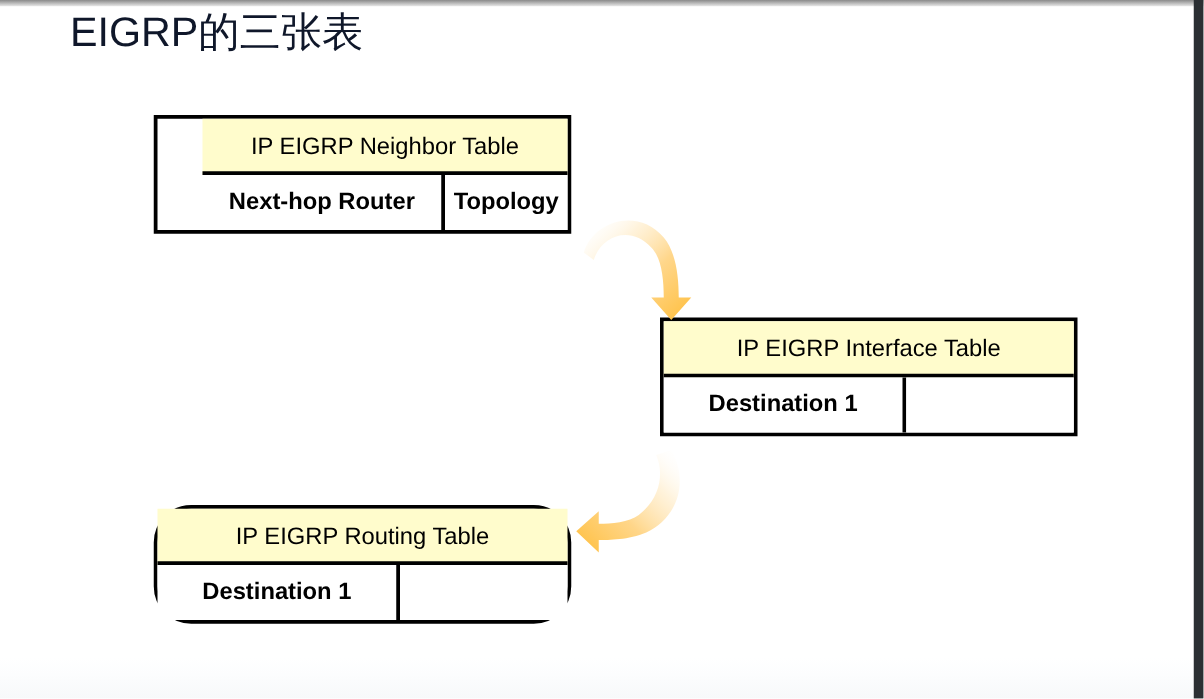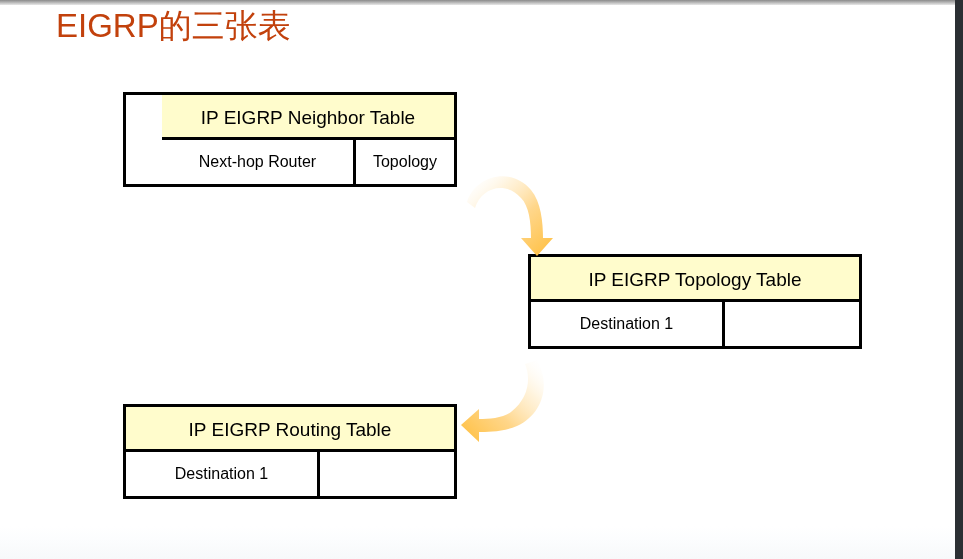--- a/index.html
+++ b/index.html
@@ -40,21 +40,21 @@
     bottom: 0;
     width: 955px;
     height: 33px;
     background: linear-gradient(to bottom, #ffffff 0%, #fcfdfe 40%, #f7f9fa 100%);
   }
   #page-title {
     position: absolute;
     left: 56px;
     top: 4px;
     font-size: 33px;
-    color: #c2410c;
+    color: #0f172a;
     letter-spacing: 0px;
     white-space: nowrap;
   }
   .table-box {
     position: absolute;
     width: 334px;
     border: 3px solid #000000;
     box-sizing: border-box;
     background: #ffffff;
   }
@@ -71,37 +71,38 @@
   }
   .table-row {
     display: flex;
     height: 44px;
     box-sizing: border-box;
   }
   .cell {
     flex: 1 1 0;
     line-height: 44px;
     text-align: center;
-    font-size: 16px;
+    font-size: 19px;
     color: #000000;
     background: #ffffff;
     box-sizing: border-box;
     overflow: hidden;
     white-space: nowrap;
+    font-weight: bold;
   }
   .cell.left {
     border-right: 3px solid #000000;
     flex: 0 0 194px;
   }
   .cell.right {
     flex: 1 1 auto;
   }
   #table-neighbor { left: 123px; top: 92px; padding-left: 36px; }
   #table-topology { left: 528px; top: 254px; }
-  #table-routing  { left: 123px; top: 404px; }
+  #table-routing  { left: 123px; top: 404px; border-radius: 30px; }
 
   .arrow-svg {
     position: absolute;
     pointer-events: none;
   }
   #arrow-1 { left: 455px; top: 150px; }
   #arrow-2 { left: 445px; top: 350px; }
 </style>
 </head>
 <body>
@@ -115,21 +116,21 @@
 
   <div class="table-box" id="table-neighbor">
     <div class="table-header">IP EIGRP Neighbor Table</div>
     <div class="table-row">
       <div class="cell left">Next-hop Router</div>
       <div class="cell right">Topology</div>
     </div>
   </div>
 
   <div class="table-box" id="table-topology">
-    <div class="table-header">IP EIGRP Topology Table</div>
+    <div class="table-header">IP EIGRP Interface Table</div>
     <div class="table-row">
       <div class="cell left">Destination 1</div>
       <div class="cell right"></div>
     </div>
   </div>
 
   <div class="table-box" id="table-routing">
     <div class="table-header">IP EIGRP Routing Table</div>
     <div class="table-row">
       <div class="cell left">Destination 1</div>

